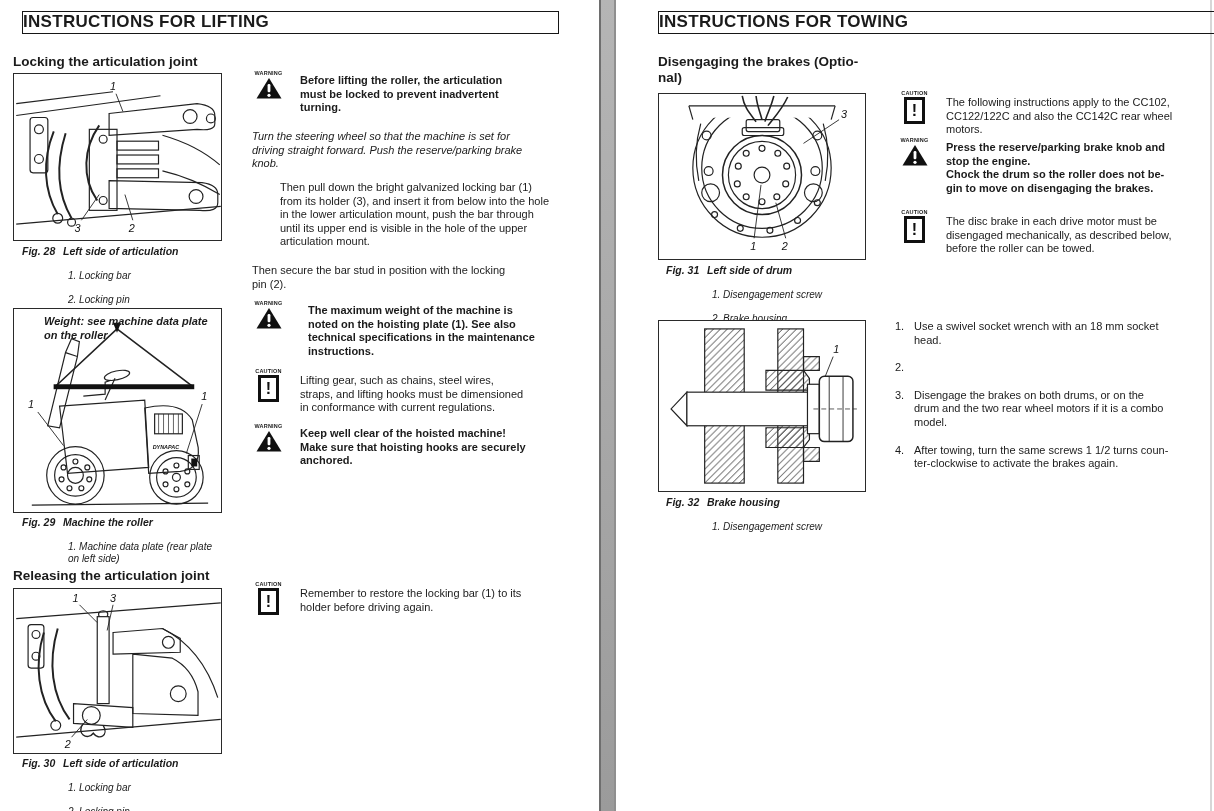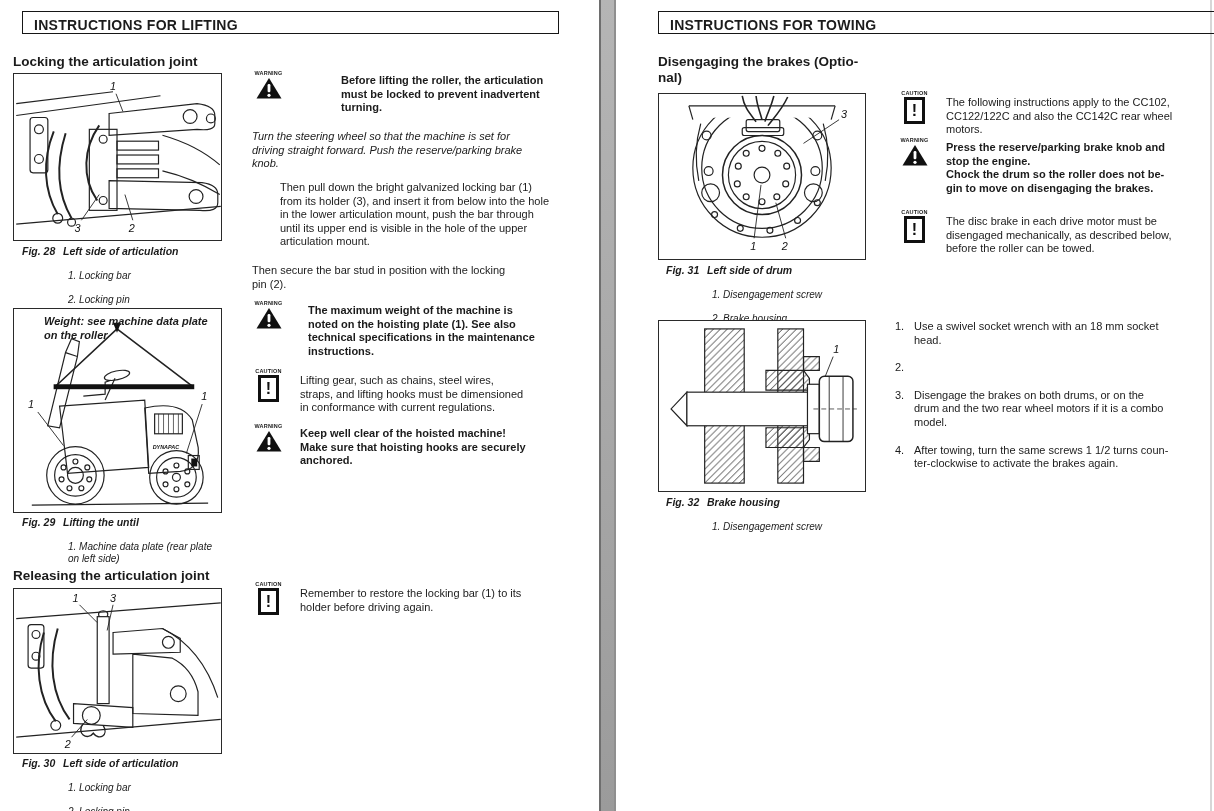--- a/index.html
+++ b/index.html
@@ -1,20 +1,20 @@
 <!DOCTYPE html>
 <html><head>
 <meta charset="utf-8">
 <style>
   html,body{margin:0;padding:0;background:#e9e9e9;}
   .canvas{position:relative;width:1214px;height:811px;background:#ffffff;overflow:hidden;
           font-family:"Liberation Sans",sans-serif;color:#1b1b1b;}
   .page{position:absolute;top:0;height:811px;}
-  .hdr-box{position:absolute;border:1.5px solid #161616;display:flex;align-items:flex-end;
-           padding-left:11px;font-weight:bold;font-size:14px;letter-spacing:.3px;box-sizing:border-box;}
+  .hdr-box{position:absolute;border:1.5px solid #161616;display:flex;align-items:flex-start;
+           font-weight:bold;font-size:17px;letter-spacing:.3px;box-sizing:border-box;}
   .sec-h{position:absolute;font-weight:bold;font-size:13.5px;line-height:16px;white-space:pre-line;}
   .fig-frame{position:absolute;border:1.3px solid #2a2a2a;background:#fff;box-sizing:border-box;}
   .fig-frame svg{position:absolute;left:0;top:0;width:100%;height:100%;}
   .fig-note{position:absolute;left:30px;top:6px;width:175px;font-weight:bold;font-style:italic;
             font-size:11px;line-height:13.5px;white-space:pre-line;}
   .para{position:absolute;font-size:11px;line-height:13.6px;white-space:pre-line;}
   .advisory{position:absolute;display:flex;align-items:flex-start;}
   .sign{flex:0 0 43px;display:flex;flex-direction:column;align-items:center;padding-top:0;}
   .sign-label{font-size:5.5px;font-weight:bold;letter-spacing:.2px;color:#222;line-height:6px;margin-bottom:1px;}
   .caution-box{width:15px;height:21px;border:3px solid #101010;display:flex;align-items:center;justify-content:center;}
@@ -94,21 +94,21 @@
         <span class="cap-no">Fig. 28</span>
         <span class="cap-title">Left side of articulation</span>
       </div>
       <div class="cap-items">
         <div>1. Locking bar</div>
         <div>2. Locking pin</div>
         <div>3. Holder</div>
       </div>
     </div>
 
-    <div class="advisory" style="left:247px;top:70px;width:330px;gap:41px;">
+    <div class="advisory" style="left:247px;top:70px;width:330px;">
       <div class="sign">
         <span class="sign-label">WARNING</span>
         <svg width="26" height="22" viewBox="0 0 26 22">
           <path d="M13,1 L25.5,21.5 L0.5,21.5 Z" fill="#101010"></path>
           <rect x="11.6" y="7" width="2.8" height="8.2" rx="1.2" fill="#fff"></rect>
           <circle cx="13" cy="18.3" r="1.6" fill="#fff"></circle>
         </svg>
       </div>
       <div class="adv-text bold">Before lifting the roller, the articulation
 must be locked to prevent inadvertent
@@ -213,21 +213,21 @@
         <text class="lbl" x="14" y="100">1</text>
         <text class="lbl" x="189" y="92">1</text>
       </svg>
       <div class="fig-note">Weight: see machine data plate
 on the roller</div>
     </div>
 
     <div class="fig-caption" style="left:22px;top:516px;">
       <div class="cap-row">
         <span class="cap-no">Fig. 29</span>
-        <span class="cap-title">Lifting the until</span>
+        <span class="cap-title">Machine the roller</span>
       </div>
       <div class="cap-items">
         <div>1. Machine data plate (rear plate
 on left side)</div>
       </div>
     </div>
 
     <div class="sec-h" style="left:13px;top:568px;">Releasing the articulation joint</div>
 
     <div class="advisory" style="left:247px;top:581px;width:330px;">

